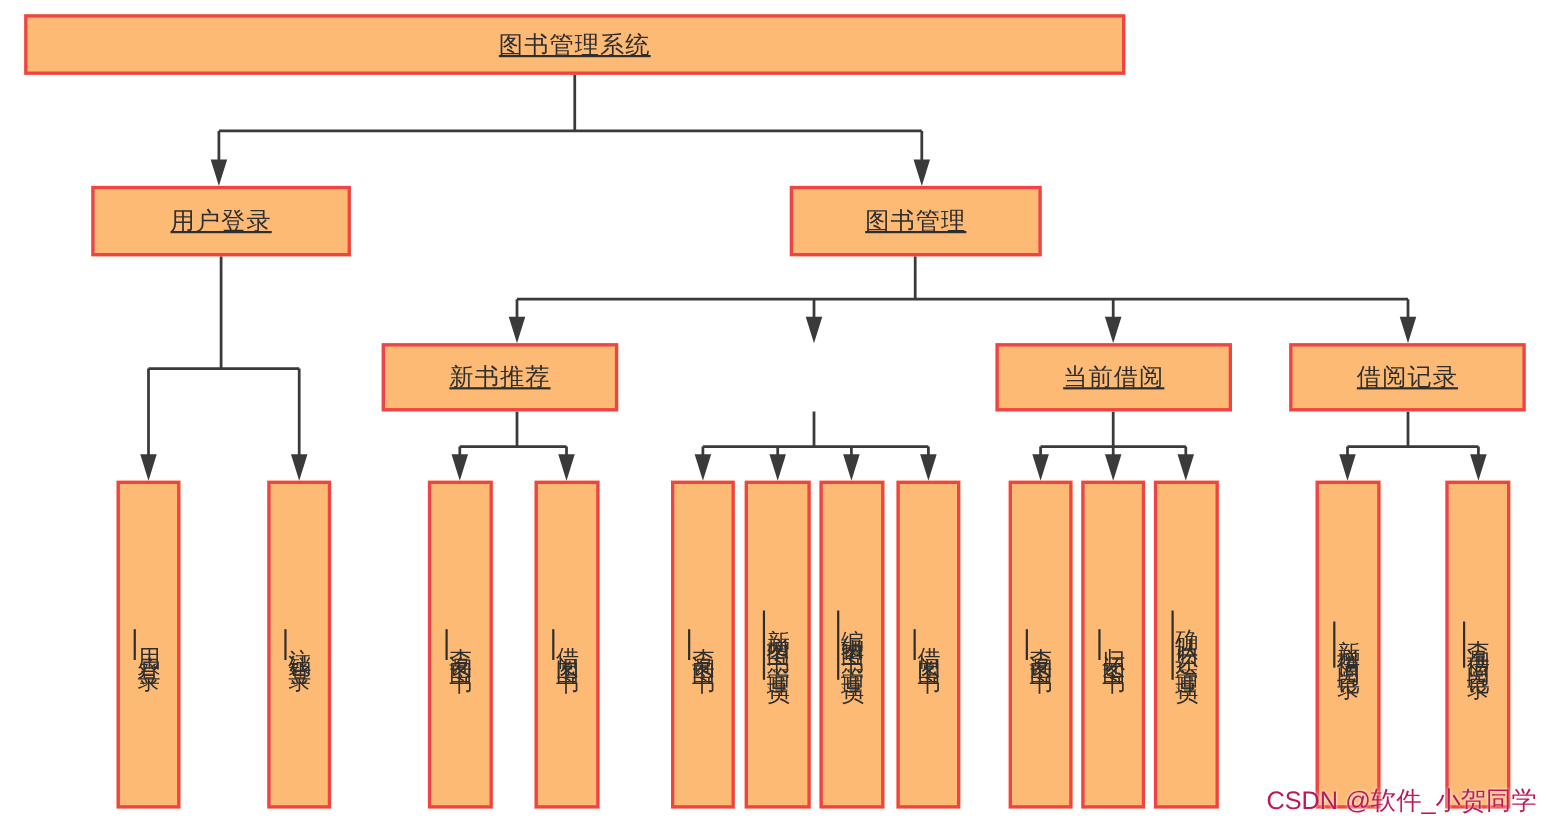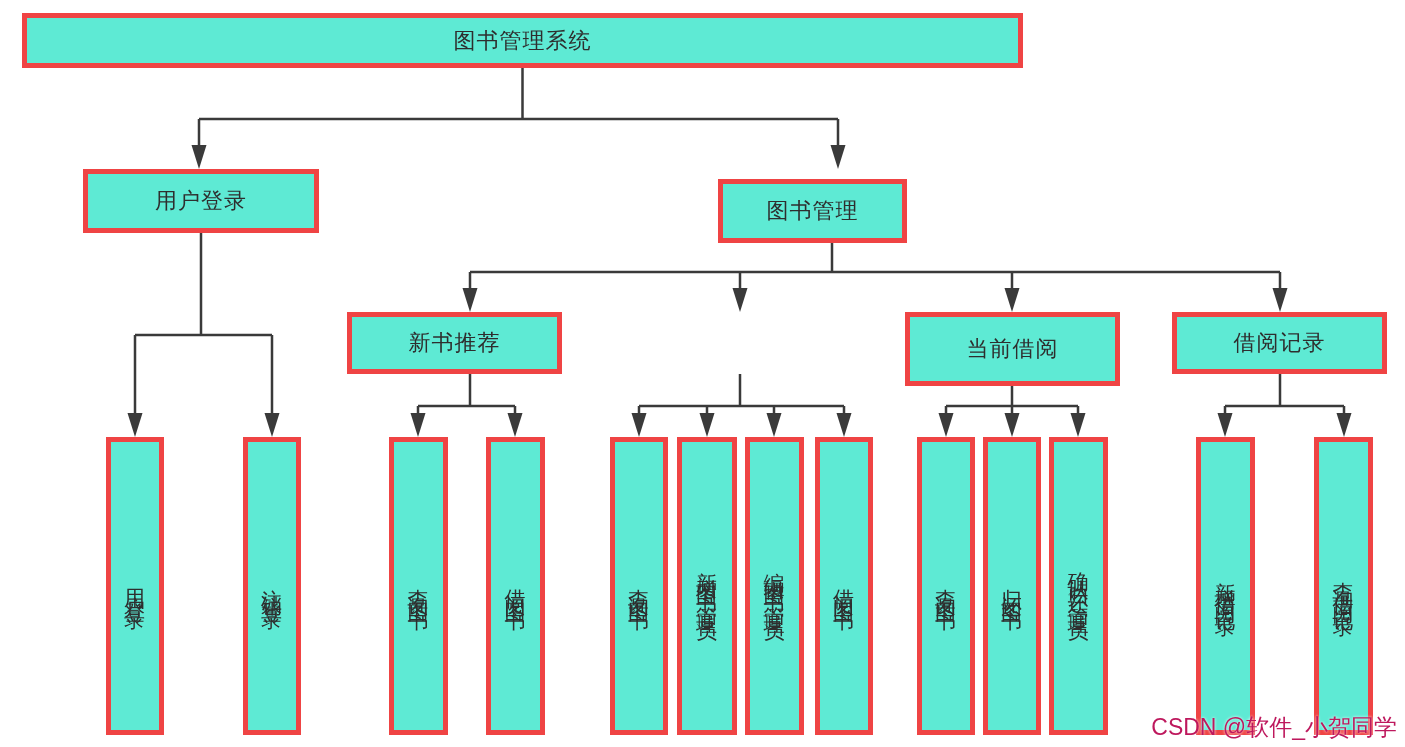--- a/index.html
+++ b/index.html
@@ -18,26 +18,27 @@
   .connectors {
     position: absolute;
     left: 0;
     top: 0;
     width: 1405px;
     height: 747px;
   }
   .box {
     position: absolute;
     box-sizing: border-box;
-    background: #5eead4;
-    border: 5px solid #ef4444;
+    background: #fdba74;
+    border: 3px solid #ef4444;
     display: flex;
     align-items: center;
     justify-content: center;
     color: #2e2e2e;
+    text-decoration: underline;
   }
   .h-label {
     font-size: 22px;
     letter-spacing: 1px;
     white-space: nowrap;
   }
   .leaf .v-label {
     writing-mode: vertical-rl;
     text-orientation: mixed;
     font-size: 21px;
@@ -94,28 +95,28 @@
     </g>
   </svg>
 
   <div class="box" style="left:22px; top:13px; width:1001px; height:55px;">
     <span class="h-label">图书管理系统</span>
   </div>
 
   <div class="box" style="left:83px; top:169px; width:236px; height:64px;">
     <span class="h-label">用户登录</span>
   </div>
-  <div class="box" style="left:718px; top:169px; width:189px; height:64px;margin-top:10px;">
+  <div class="box" style="left:718px; top:169px; width:229px; height:64px;">
     <span class="h-label">图书管理</span>
   </div>
 
   <div class="box" style="left:347px; top:312px; width:215px; height:62px;">
     <span class="h-label">新书推荐</span>
   </div>
-  <div class="box" style="left:905px; top:312px; width:215px; height:74px;justify-content:center;">
+  <div class="box" style="left:905px; top:312px; width:215px; height:62px;justify-content:center;">
     <span class="h-label">当前借阅</span>
   </div>
   <div class="box" style="left:1172px; top:312px; width:215px; height:62px;">
     <span class="h-label">借阅记录</span>
   </div>
 
   <div class="box leaf" style="left:106px; top:437px; width:58px; height:298px;">
     <span class="v-label">用户登录</span>
   </div>
   <div class="box leaf" style="left:243px; top:437px; width:58px; height:298px;">

